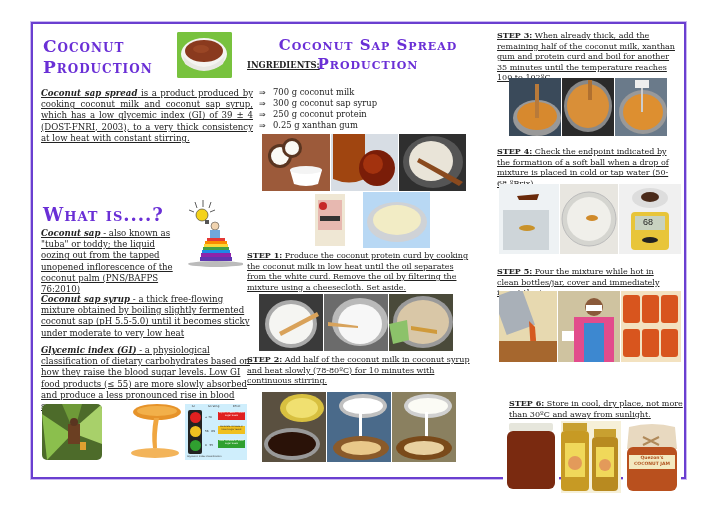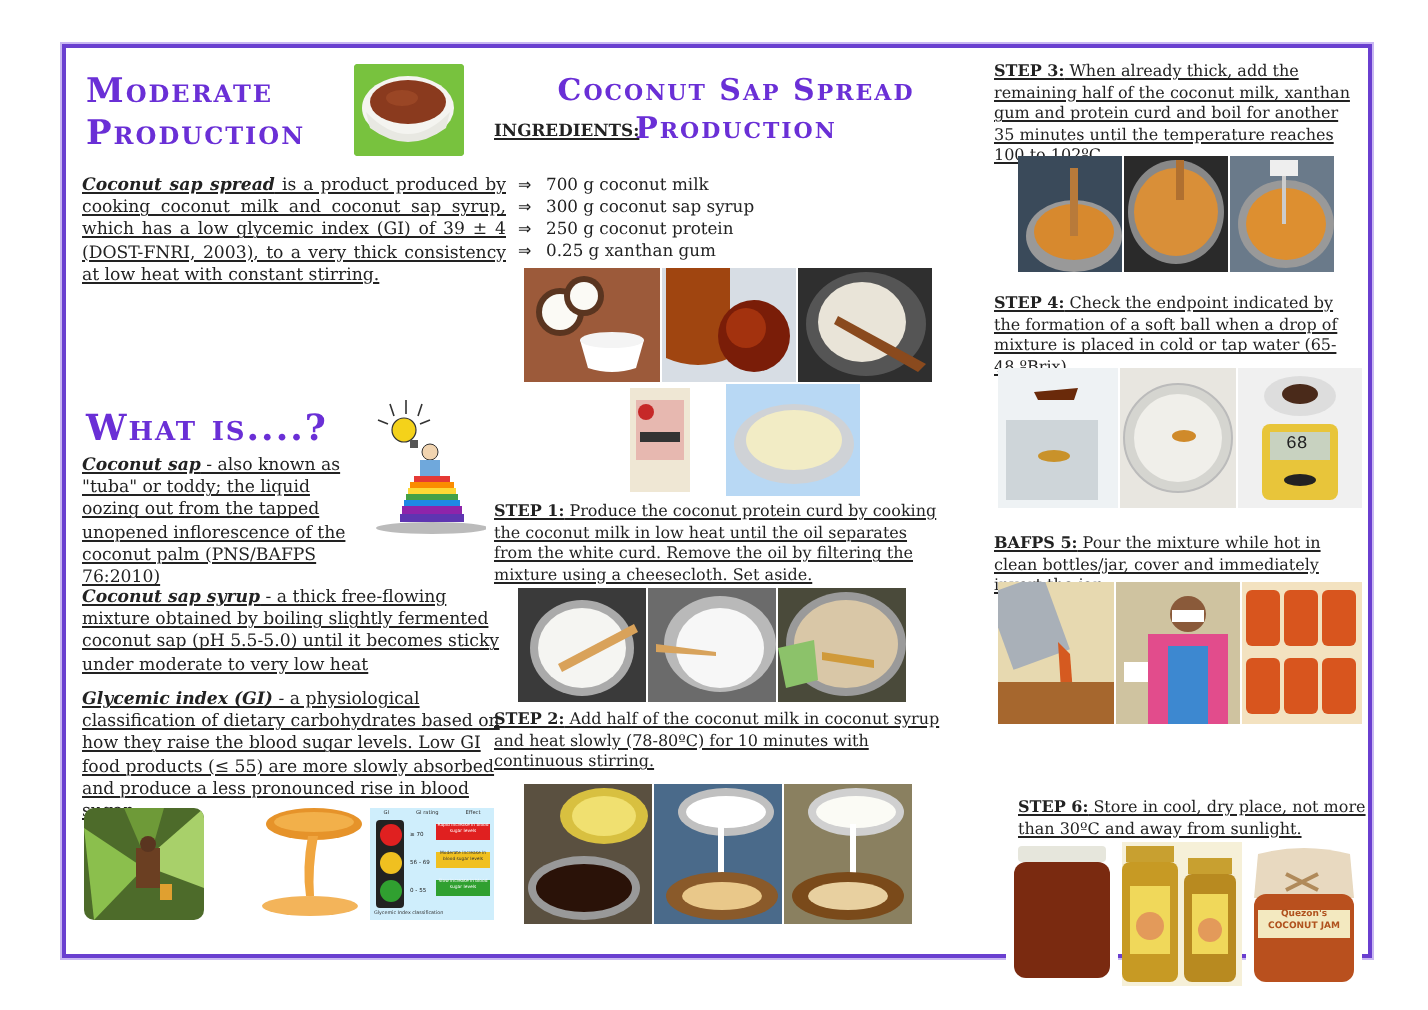--- a/index.html
+++ b/index.html
@@ -23,21 +23,21 @@
   .ing-list li .arrow{position:absolute;left:0;top:0;font-family:"DejaVu Sans",sans-serif;font-size:8px;}
   .step{font-size:8px;line-height:10.6px;}
 </style>
 </head>
 <body>
 
 <div class="frame">
 
   <div class="col col-left" style="height:453px;">
     <h1 class="h-title prod-title">
-      <span>Moderate</span><br>
+      <span>Coconut</span><br>
       <span>Production</span>
     </h1>
     <div class="thumb" style="left:136px;top:8px;width:55px;height:46px;background:#6fbf3a;">
       <svg width="55" height="46" viewBox="0 0 55 46">
         <rect width="55" height="46" fill="#78c23e"></rect>
         <ellipse cx="27" cy="22" rx="23" ry="16" fill="#f4f4f0"></ellipse>
         <ellipse cx="27" cy="19" rx="19" ry="11" fill="#8a3a1e"></ellipse>
         <ellipse cx="24" cy="17" rx="8" ry="4" fill="#a14b28" opacity="0.7"></ellipse>
         <path d="M6 24 Q27 46 48 24 L46 32 Q27 46 8 32 Z" fill="#e8e8e2"></path>
       </svg>
@@ -254,21 +254,21 @@
       <div style="width:52px;height:58px;"><svg width="52" height="58">
             <rect width="52" height="58" fill="#6a7a8a"></rect>
             <ellipse cx="28" cy="34" rx="24" ry="22" fill="#999"></ellipse>
             <ellipse cx="28" cy="34" rx="20" ry="18" fill="#dd8f30"></ellipse>
             <rect x="20" y="2" width="14" height="8" fill="#eee"></rect>
             <rect x="26" y="10" width="2" height="24" fill="#ccc"></rect>
           </svg></div>
     </div>
 
     <p class="abs step" style="left:0;top:122px;width:178px;">
-      <span class="b">STEP 4:</span><span> Check the endpoint indicated by the formation of a soft ball  when a drop of mixture is placed in cold or tap water (65-48 ºBrix).</span>
+      <span class="b">STEP 4:</span><span> Check the endpoint indicated by the formation of a soft ball  when a drop of mixture is placed in cold or tap water (50-68 ºBrix).</span>
     </p>
     <div class="imgrow" style="left:2px;top:160px;height:70px;">
       <div style="width:60px;height:70px;"><svg width="60" height="70">
             <rect width="60" height="70" fill="#eef2f4"></rect>
             <rect x="4" y="26" width="46" height="40" fill="#c5cdd2" opacity="0.8"></rect>
             <path d="M18 12 L40 10 L38 16 L20 16 Z" fill="#6a2a0a"></path>
             <ellipse cx="28" cy="44" rx="8" ry="3" fill="#c9922a"></ellipse>
           </svg></div>
       <div style="width:58px;height:70px;"><svg width="58" height="70">
             <rect width="58" height="70" fill="#e8e6e0"></rect>
@@ -277,26 +277,26 @@
             <ellipse cx="32" cy="34" rx="6" ry="3" fill="#d08a2a"></ellipse>
           </svg></div>
       <div style="width:62px;height:70px;position:relative;"><svg width="62" height="70">
             <rect width="62" height="70" fill="#f0f0f0"></rect>
             <ellipse cx="31" cy="14" rx="18" ry="10" fill="#ddd"></ellipse>
             <ellipse cx="31" cy="13" rx="9" ry="5" fill="#4a2a1a"></ellipse>
             <rect x="12" y="28" width="38" height="38" rx="4" fill="#e8c53a"></rect>
             <rect x="16" y="32" width="30" height="14" fill="#c8d2c0"></rect>
             <ellipse cx="31" cy="56" rx="8" ry="3" fill="#222"></ellipse>
           </svg>
-        <span class="abs" style="left:24px;top:33px;font-family:Liberation Mono, monospace;font-size:9px;color:#222;">68</span>
+        <span class="abs" style="left:24px;top:33px;font-family:Liberation Sans, sans-serif;font-size:9px;color:#222;">68</span>
       </div>
     </div>
 
     <p class="abs step" style="left:0;top:242px;width:178px;">
-      <span class="b">BAFPS 5:</span><span> Pour the mixture while hot in clean bottles/jar, cover and immediately invert the jar.</span>
+      <span class="b">STEP 5:</span><span> Pour the mixture while hot in clean bottles/jar, cover and immediately invert the jar.</span>
     </p>
     <div class="imgrow" style="left:2px;top:267px;height:71px;">
       <div style="width:58px;height:71px;"><svg width="58" height="71">
             <rect width="58" height="71" fill="#e7d9b0"></rect>
             <rect x="0" y="0" width="30" height="40" fill="#a9b0b8" transform="rotate(-20 15 20)"></rect>
             <path d="M30 30 L36 36 L38 62 L32 62 Z" fill="#d55a20"></path>
             <rect x="0" y="50" width="58" height="21" fill="#a6672e"></rect>
           </svg></div>
       <div style="width:62px;height:71px;"><svg width="62" height="71">
             <rect width="62" height="71" fill="#cfc3a0"></rect>

